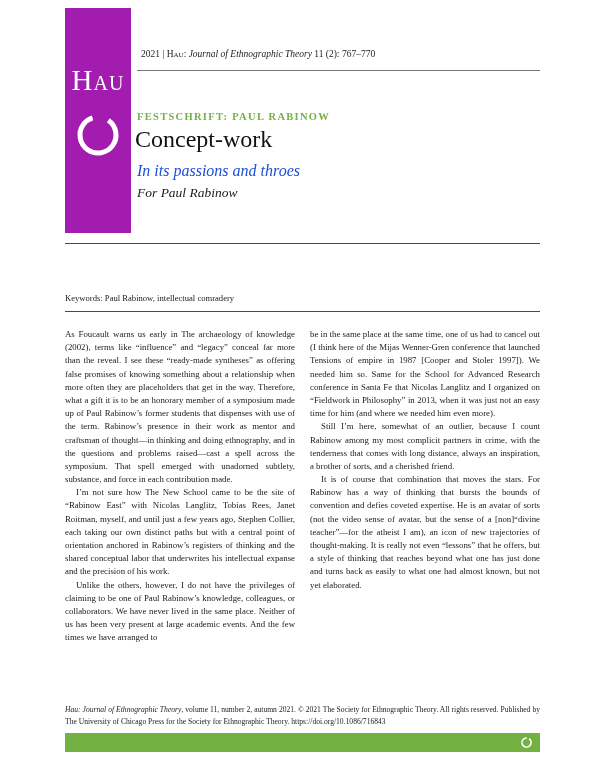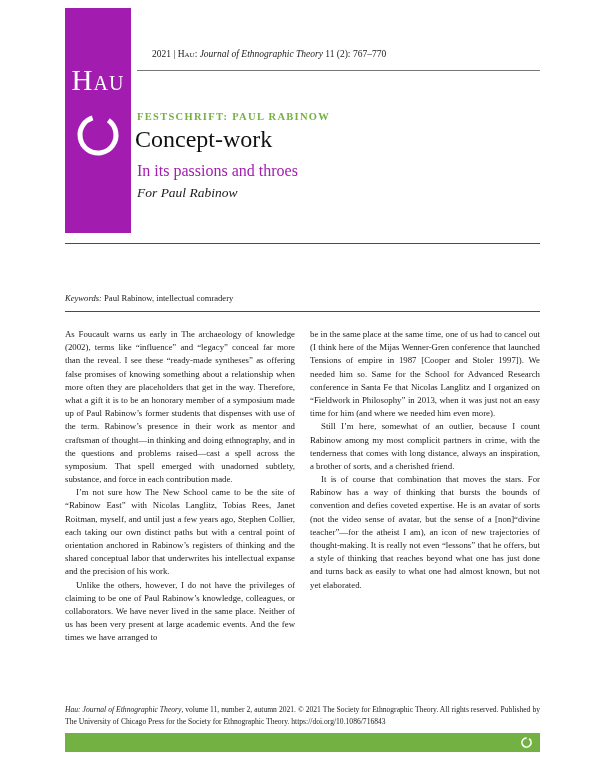--- a/index.html
+++ b/index.html
@@ -11,45 +11,45 @@
   .hau-block{
     position:absolute;left:65px;top:8px;width:66px;height:225px;
     background:#a21caf;display:flex;flex-direction:column;align-items:center;
   }
   .hau-word{
     color:#ffffff;font-size:29px;font-variant:small-caps;letter-spacing:1px;
     margin-top:58px;line-height:1;
   }
   .hau-ring{margin-top:16px;}
   
-  .masthead{position:absolute;left:152px;top:49px;font-size:9.5px;color:#222;white-space:nowrap;}
+  .masthead{position:absolute;left:141px;top:49px;font-size:9.5px;color:#222;white-space:nowrap;}
   .masthead .brand{font-variant:small-caps;}
   .masthead .journal{font-style:italic;}
   .rule{position:absolute;height:0;border-top:1px solid #4a4a4a;}
   .rule-masthead{left:137px;width:403px;top:70px;border-top-color:#777;}
   .rule-abs-top{left:65px;width:475px;top:243px;}
   .rule-abs-bottom{left:65px;width:475px;top:311px;}
   
   .section-label{
     position:absolute;left:137px;top:111px;color:#74b143;
     font-size:10.5px;letter-spacing:1.3px;font-weight:600;
   }
   .title{position:absolute;left:135px;top:127px;font-size:24px;line-height:1;color:#111;}
-  .subtitle{position:absolute;left:137px;top:163px;font-size:16px;line-height:1;color:#a21caf;}
+  .subtitle{position:absolute;left:137px;top:163px;font-size:16px;line-height:1;color:#1d4ed8;font-style:italic;}
   .dedication{position:absolute;left:137px;top:185px;font-size:13.5px;font-style:italic;}
   .author{position:absolute;left:137px;top:209px;font-size:11.5px;}
   .author .surname{font-variant:small-caps;}
   .author .affil{font-style:italic;}
   
   .abstract{
     position:absolute;left:65px;top:256px;width:475px;
     font-size:8.8px;line-height:1.6;color:#1a1a1a;text-align:left;
   }
   .keywords{position:absolute;left:65px;top:293px;width:475px;font-size:8.6px;}
-  .keywords .label{font-style:italic;}
+  .keywords .label{}
   
   .bodytext{position:absolute;left:65px;top:328px;width:475px;display:flex;gap:15px;justify-content:space-between;}
   .col{width:230px;font-size:8.8px;line-height:1.5;text-align:justify;color:#1a1a1a;}
   .col p{margin:0;text-indent:11px;}
   .col p:first-child{text-indent:0;}
   
   .footer{
     position:absolute;left:65px;top:704px;width:475px;
     font-size:7.6px;line-height:1.6;color:#222;text-align:justify;
   }

